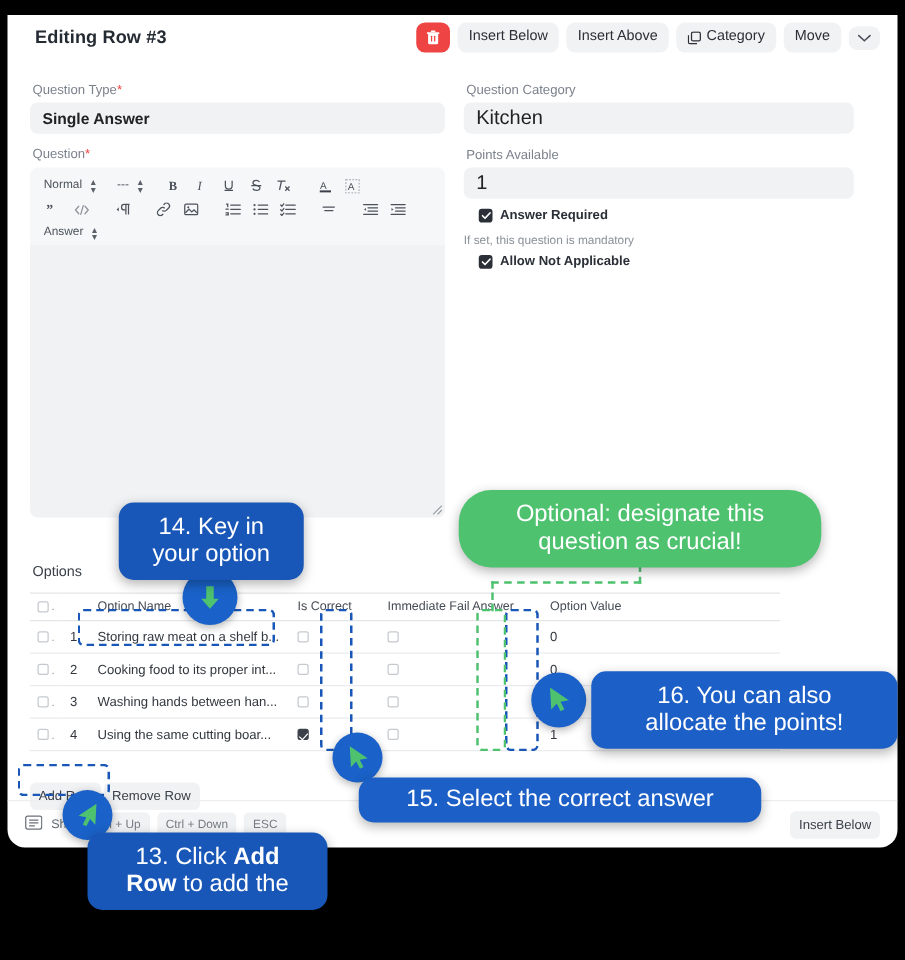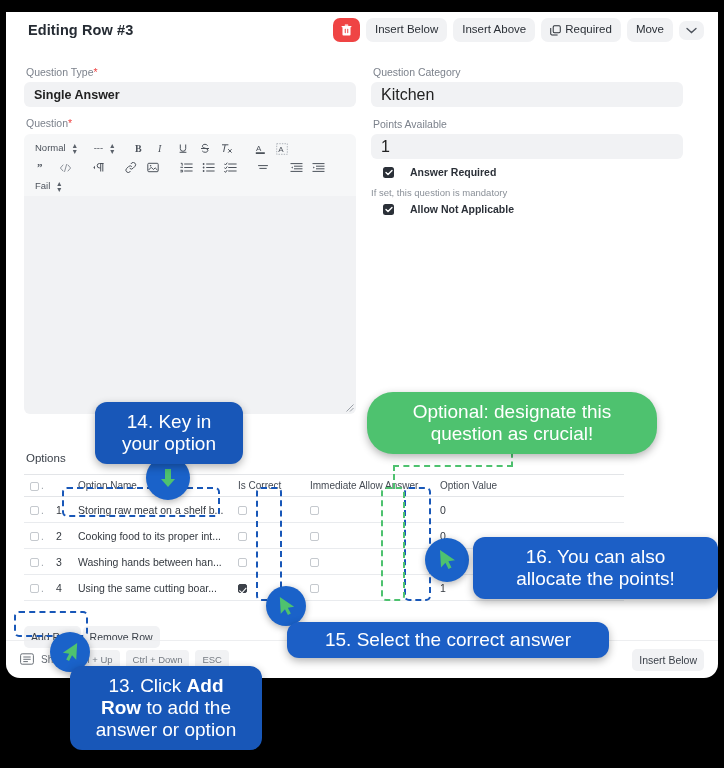--- a/index.html
+++ b/index.html
@@ -67,21 +67,21 @@
   .ti svg { display:block; }
   .gap { width:11px; }
   .rte-body {
     position:absolute; left:18px; top:184px; width:332px; height:218px;
     background:#f1f2f4; border-radius:0 0 6px 6px;
     font-size:11px; color:#3a4049; padding:11px 12px; line-height:1.45;
   }
   .rs-grip { position:absolute; right:2px; bottom:2px; width:9px; height:9px; }
 
   
-  .cbrow { position:absolute; display:flex; align-items:center; gap:16px;padding-left:12px; }
+  .cbrow { position:absolute; display:flex; align-items:center; gap:6px;padding-left:12px; }
   .cbox {
     width:11px; height:11px; border-radius:2.5px; background:#2b3038;
     display:flex; align-items:center; justify-content:center;
   }
   .cbox svg { display:block; }
   .cbl { font-size:10.5px; font-weight:700; color:#2b3038; }
   .hint { position:absolute; font-size:9.5px; color:#8a9098; }
 
   
   .sec-title { position:absolute; left:20px; top:440px; font-size:11.5px; color:#3a4049; }
@@ -188,21 +188,21 @@
         <button class="btn">Insert Below</button>
         <button class="btn">Insert Above</button>
 
         <button class="btn">
           <span>
             <svg class="dup-icon" viewBox="0 0 12 12" fill="none" stroke="#2a2f36" stroke-width="1.1">
               <rect x="3.5" y="0.8" width="7.7" height="7.7" rx="1.3"></rect>
               <path d="M8.3 10.9H2.1a1.3 1.3 0 0 1-1.3-1.3V3.4"></path>
             </svg>
           </span>
-          <span>Required</span>
+          <span>Category</span>
         </button>
 
         <button class="btn">Move</button>
 
         <button class="btn chev">
           <span>
             <svg class="chev-icon" viewBox="0 0 11 7" fill="none" stroke="#4c525b" stroke-width="1.3" stroke-linecap="round">
               <path d="M1 1.5 5.5 5.6 10 1.5"></path>
             </svg>
           </span>
@@ -346,21 +346,21 @@
         <span class="ti">
             <svg width="13" height="11" viewBox="0 0 13 11" fill="none" stroke="#4c525b" stroke-width="1" stroke-linecap="round">
               <path d="M.9 1.6h11.2M4.4 4.2h7.7M4.4 6.8h7.7M.9 9.4h11.2"></path>
               <path d="M1.2 4.4 2.8 5.5 1.2 6.6" fill="#4c525b" stroke="none"></path>
             </svg>
           </span>
       </div>
 
       <div class="rte-row">
         <span class="rte-sel">
-          <span>Fail</span>
+          <span>Answer</span>
             <span class="ud">▴<span style="margin-top:-2px">▾</span></span>
         </span>
       </div>
     </div>
 
     <div class="rte-body">
       <svg class="rs-grip" viewBox="0 0 9 9">
         <path d="M8.5 1.5 1.5 8.5M8.5 5 5 8.5" stroke="#9aa0a7" stroke-width="1"></path>
       </svg>
     </div>
@@ -392,21 +392,21 @@
 
     <div class="sec-title">Options</div>
 
     <table class="opts">
       <thead>
         <tr>
           <th class="c-chk"><span class="sq"></span><span class="dot">.</span></th>
           <th class="c-num"></th>
           <th class="c-name">Option Name</th>
           <th class="c-cor">Is Correct</th>
-          <th class="c-fail">Immediate Allow Answer</th>
+          <th class="c-fail">Immediate Fail Answer</th>
           <th class="c-val">Option Value</th>
           <th class="c-last"></th>
         </tr>
       </thead>
       <tbody>
         <tr>
           <td class="c-chk"><span class="sq"></span><span class="dot">.</span></td>
           <td class="c-num">1</td>
           <td class="c-name">Storing raw meat on a shelf b...</td>
           <td class="c-cor"><span class="sq"></span></td>
@@ -516,16 +516,15 @@
     <div>allocate the points!</div>
   </div>
 
   <div class="bubble blue2" style="left:287px; top:622px; width:322px; padding:7px 14px;">
     <div>15. Select the correct answer</div>
   </div>
 
   <div class="bubble blue" style="left:70px; top:666px; width:192px;">
     <div><span>13. Click </span><b>Add</b></div>
     <div><b>Row</b><span> to add the</span></div>
-    <div>answer or option</div>
   </div>
 
 </div>
 
 </body></html>

